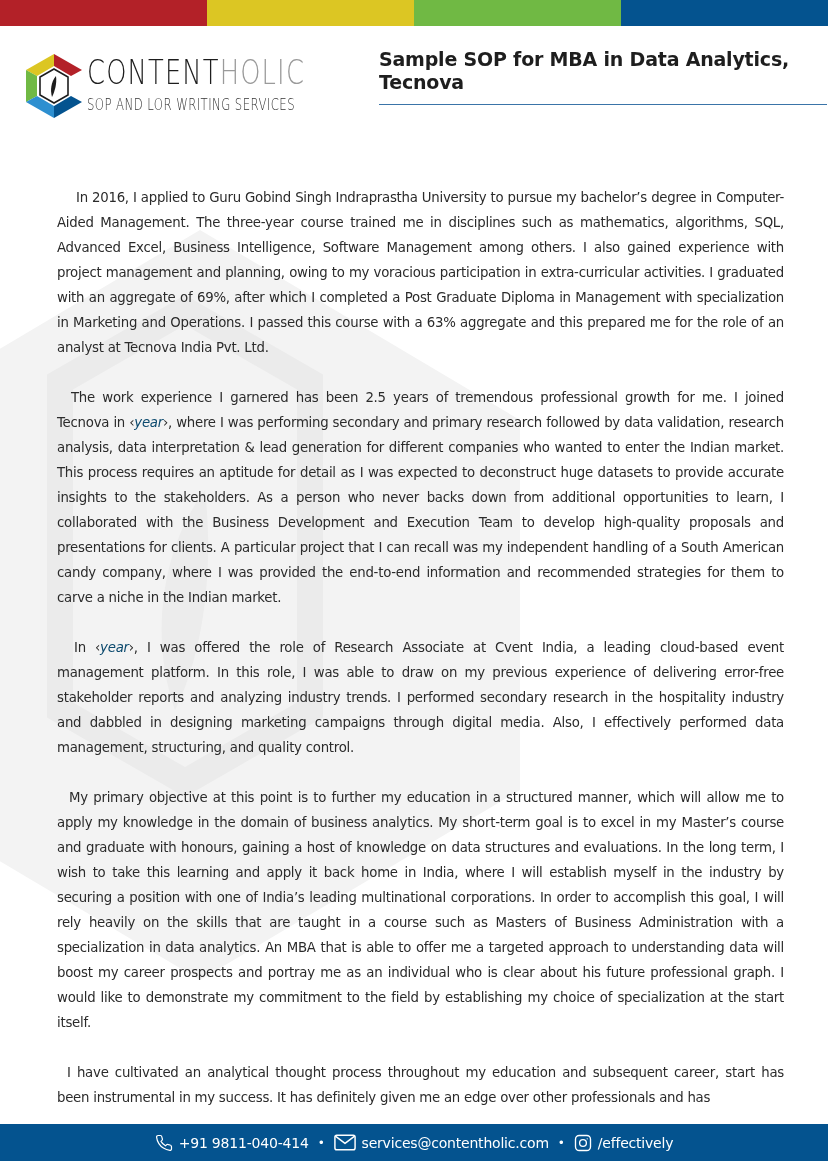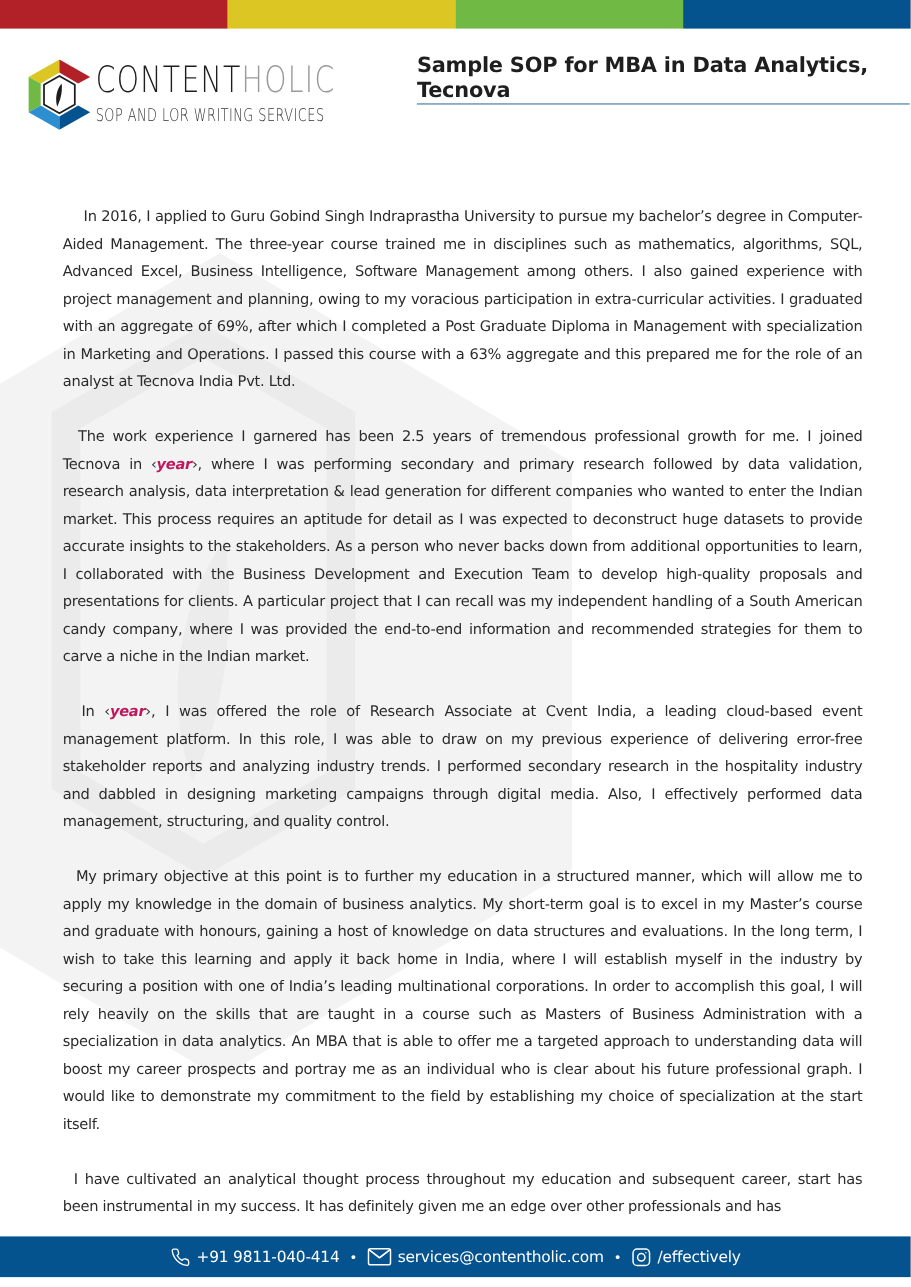--- a/index.html
+++ b/index.html
@@ -10,26 +10,26 @@
   .topbar div { flex: 1; height: 26px; }
 
   .watermark { position: absolute; left: 0; top: 190px; width: 828px; height: 900px; pointer-events: none; }
 
   .logo { position: absolute; left: 23px; top: 50px; width: 280px; height: 72px; }
   .logo-mark { position: absolute; left: 0; top: 2px; width: 62px; height: 68px; }
   .logo-word { position: absolute; left: 64px; top: 5px; font-family: "DejaVu Sans", sans-serif; font-size: 33px; font-weight: 200; letter-spacing: 1.5px; color: #1d1d1d; transform: scaleX(0.78); transform-origin: left top; white-space: nowrap; line-height: 36px; }
   .logo-word .light { color: #9a9a9a; }
   .logo-tag { position: absolute; left: 64px; top: 46px; font-family: "DejaVu Sans", sans-serif; font-size: 16px; font-weight: 200; letter-spacing: 0.6px; color: #333; transform: scaleX(0.73); transform-origin: left top; white-space: nowrap; line-height: 18px; }
 
-  .doc-title { position: absolute; left: 379px; top: 48px; width: 448px; font-family: "DejaVu Sans", sans-serif; font-weight: bold; font-size: 19px; line-height: 23px; color: #1e1e1e; padding-bottom: 0; border-bottom: 1.5px solid #3a74a8; letter-spacing: -0.2px; }
+  .doc-title { position: absolute; left: 379px; top: 48px; width: 448px; font-family: "DejaVu Sans", sans-serif; font-weight: bold; font-size: 19px; line-height: 23px; color: #1e1e1e; padding-bottom: 10px; border-bottom: 1.5px solid #3a74a8; letter-spacing: -0.2px; }
 
   .body { position: absolute; left: 43px; top: 185px; width: 741px; font-family: "DejaVu Sans", sans-serif; font-size: 13.3px; line-height: 25px; color: #2b2b2b; }
   .para { text-align: justify; margin-bottom: 25px; letter-spacing: -0.25px; margin-left: 14px; }
   .para .indent { display: inline-block; }
-  .ph { color: #be185d; font-style: italic; font-weight: bold; }
+  .ph { color: #0c4a6e; font-style: italic; font-weight: normal; }
 
   .footer { position: absolute; left: 0; top: 1124px; width: 828px; height: 37px; background: #04538f; display: flex; align-items: center; justify-content: center; color: #ffffff; font-family: "DejaVu Sans", sans-serif; font-size: 14px; letter-spacing: -0.2px; }
   .footer .item { display: flex; align-items: center; gap: 6px; }
   .footer .sep { margin: 0 9px; font-size: 12px; }
   .footer svg { display: block; }
 </style>
 </head>
 <body>
 
 <div class="topbar">

